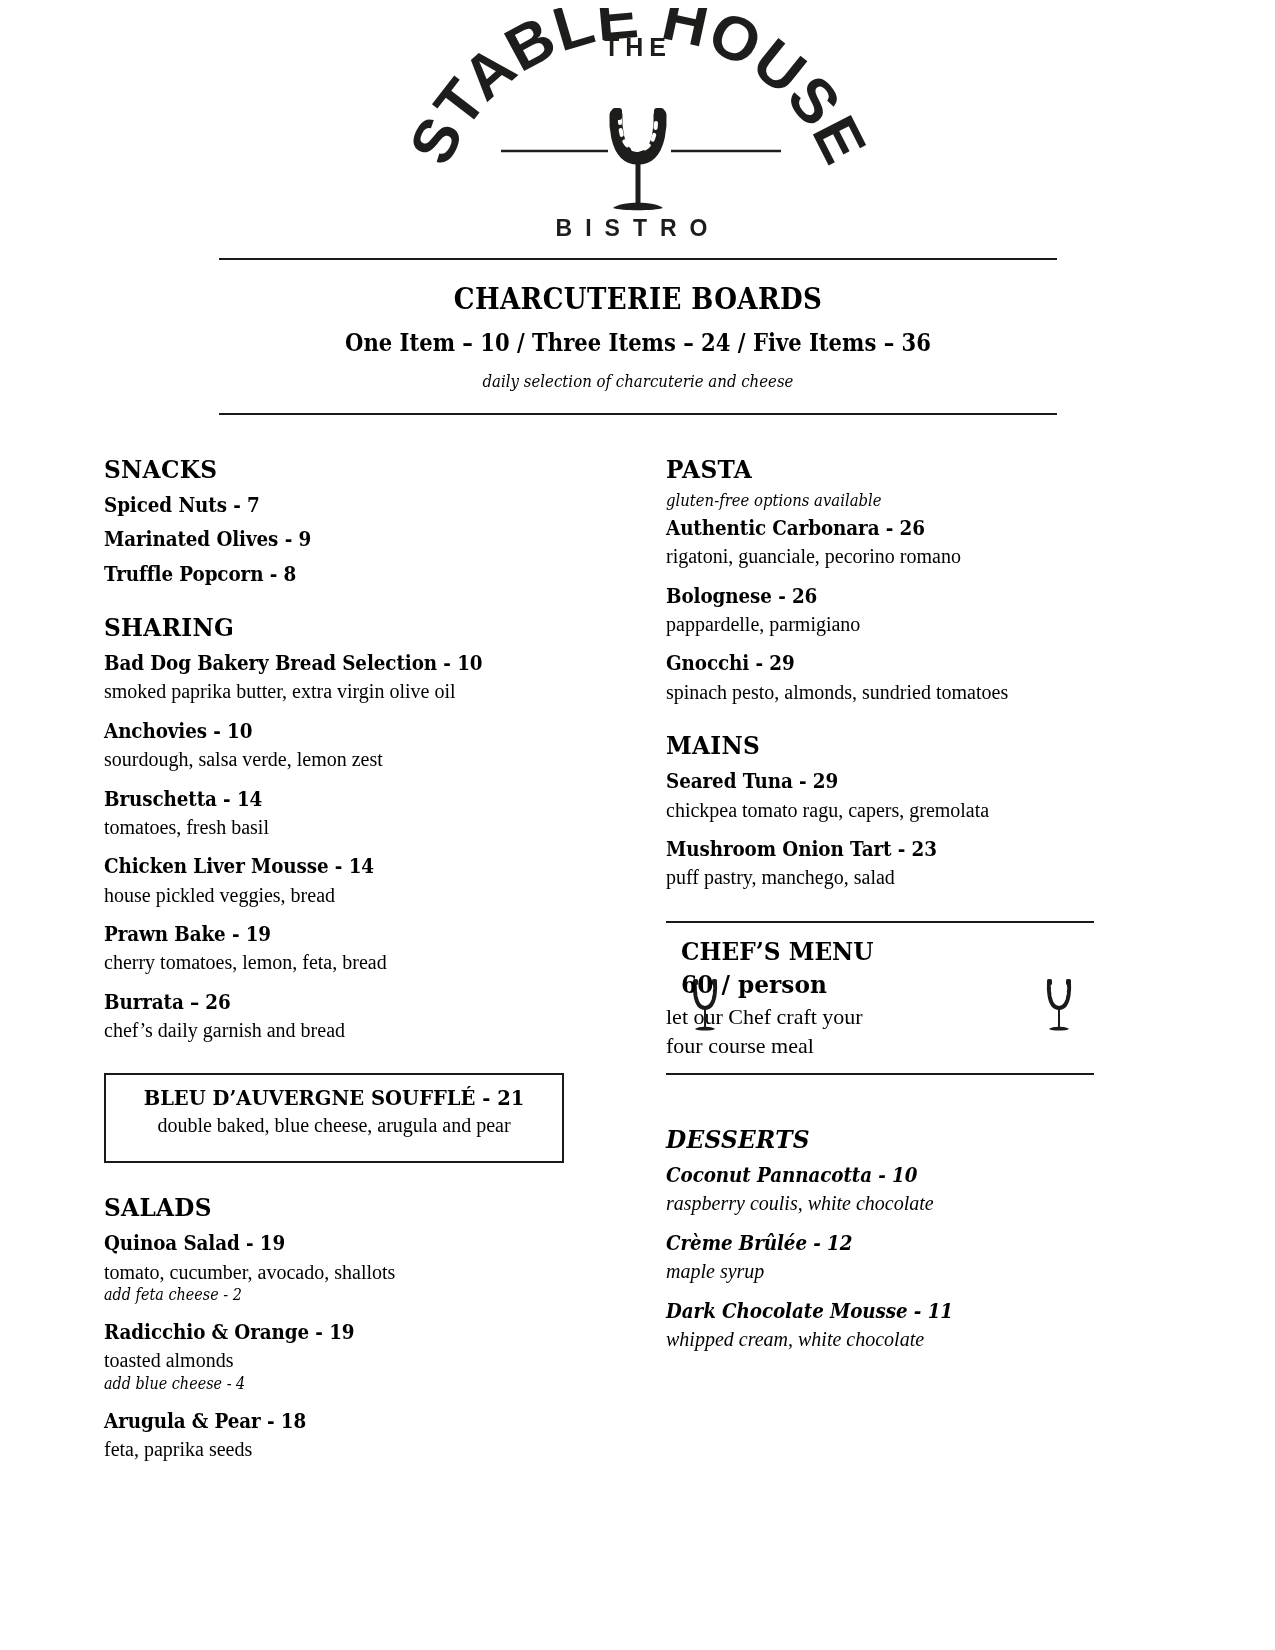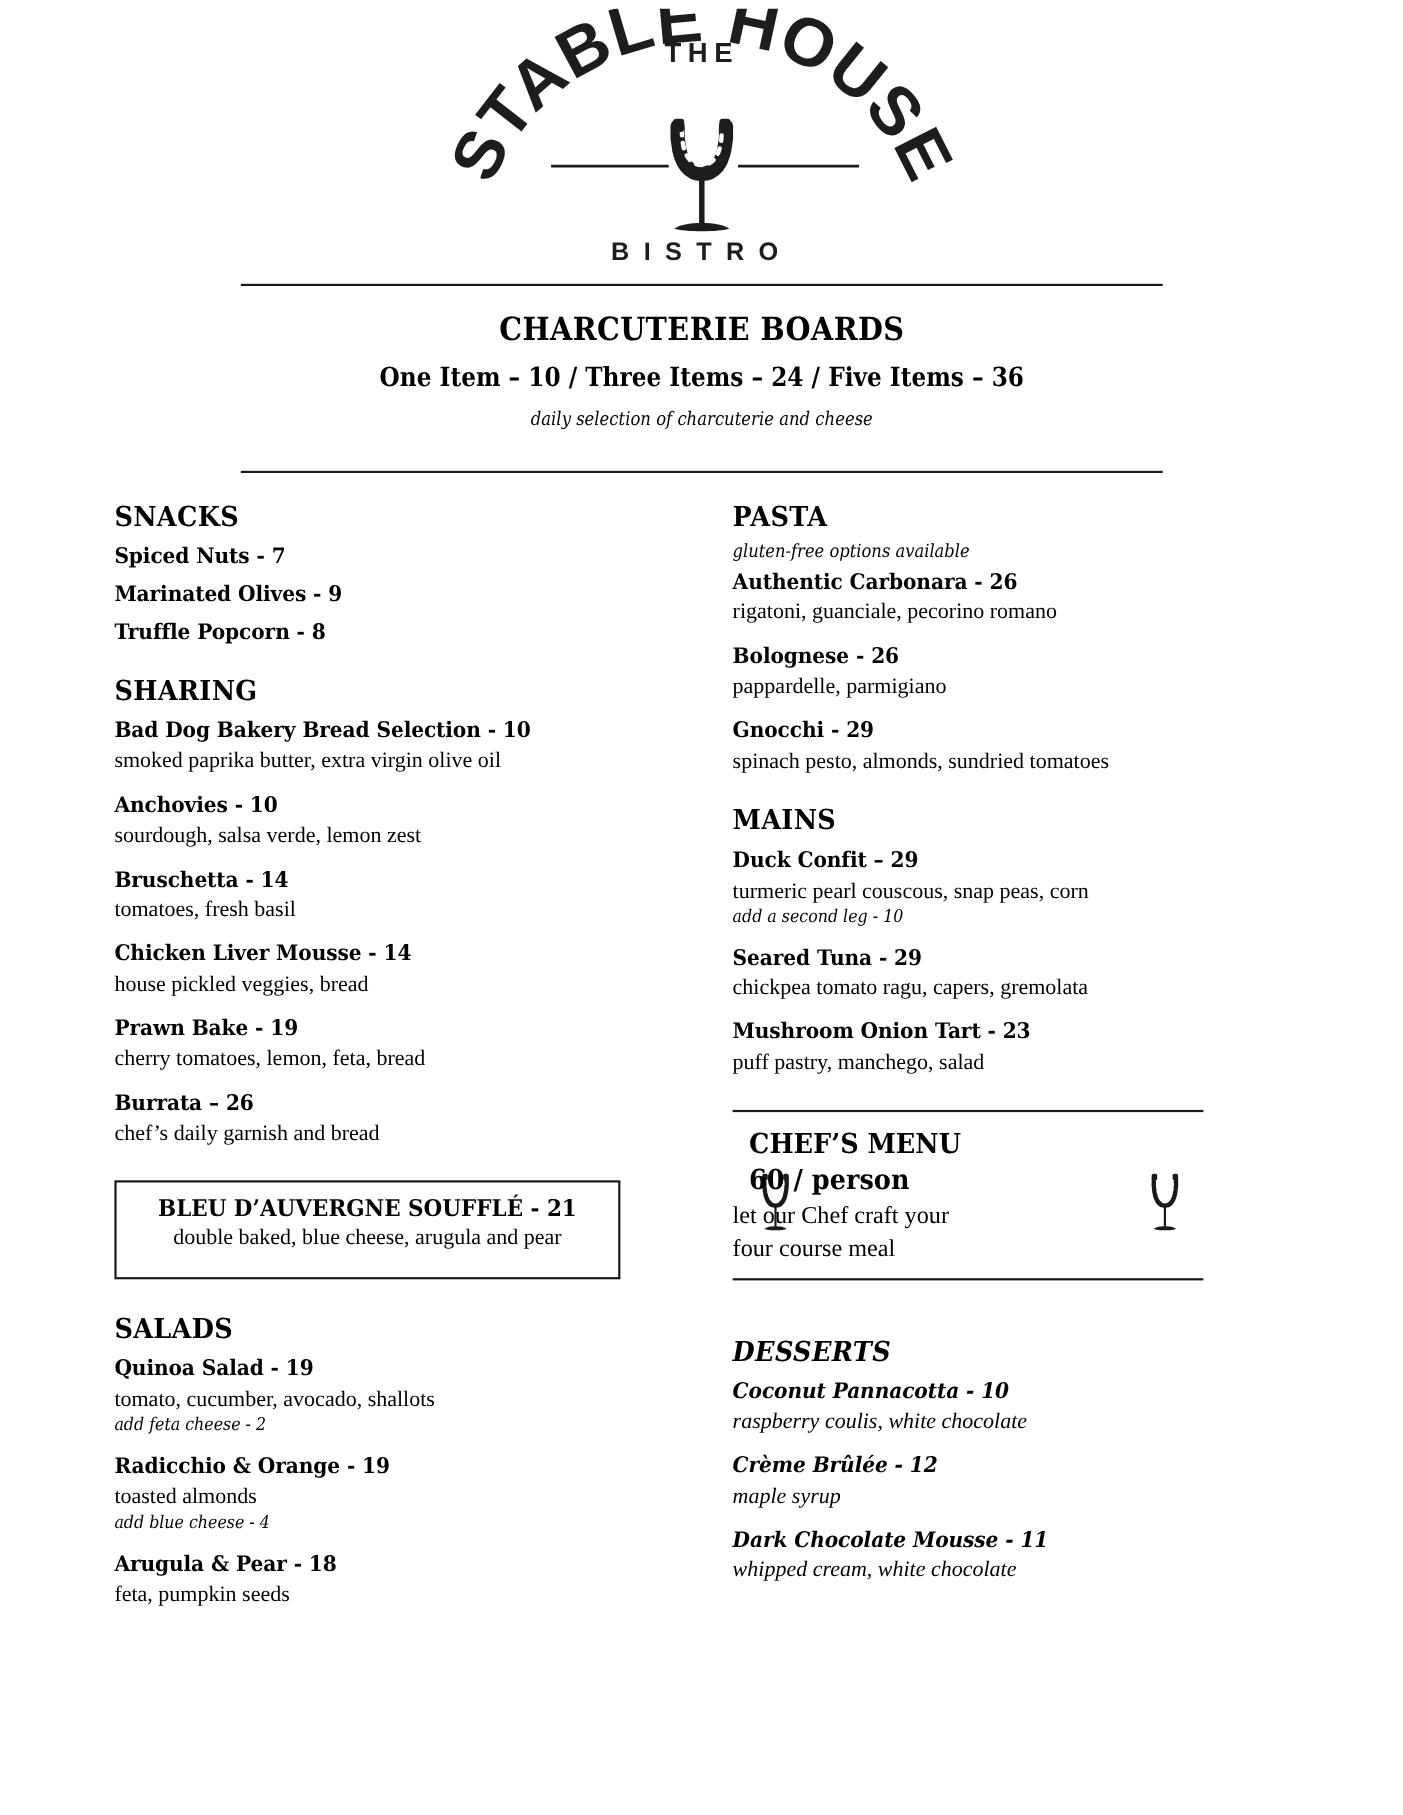--- a/index.html
+++ b/index.html
@@ -28,21 +28,21 @@
     transform: translateX(-50%);
     top: 8px;
   }
 
   
   .banner {
     width: 838px;
     margin: 8px auto 0 auto;
     border-top: 2px solid #1a1a1a;
     border-bottom: 2px solid #1a1a1a;
-    padding: 22px 0 27px 0;
+    padding: 22px 0 12px 0;
     text-align: center;
   }
   .banner-title {
     font-family: "DejaVu Serif", "Liberation Serif", serif;
     font-weight: bold;
     font-size: 29px;
     letter-spacing: 0.4px;
     transform: scaleX(0.9);
     margin-bottom: 12px;
   }
@@ -280,21 +280,21 @@
         <div class="item-desc">tomato, cucumber, avocado, shallots</div>
         <div class="item-add">add feta cheese - 2</div>
       </div>
       <div class="item">
         <div class="item-name">Radicchio &amp; Orange - 19</div>
         <div class="item-desc">toasted almonds</div>
         <div class="item-add">add blue cheese - 4</div>
       </div>
       <div class="item">
         <div class="item-name">Arugula &amp; Pear - 18</div>
-        <div class="item-desc">feta, pumpkin seeds</div>
+        <div class="item-desc">feta, paprika seeds</div>
       </div>
     </div>
 
   </div>
 
   <div class="col-right">
 
     <div class="section">
       <div class="section-title">PASTA</div>
       <div class="section-note">gluten-free options available</div>
@@ -307,25 +307,20 @@
         <div class="item-desc">pappardelle, parmigiano</div>
       </div>
       <div class="item">
         <div class="item-name">Gnocchi - 29</div>
         <div class="item-desc">spinach pesto, almonds, sundried tomatoes</div>
       </div>
     </div>
 
     <div class="section">
       <div class="section-title">MAINS</div>
-      <div class="item">
-        <div class="item-name">Duck Confit – 29</div>
-        <div class="item-desc">turmeric pearl couscous, snap peas, corn</div>
-        <div class="item-add">add a second leg - 10</div>
-      </div>
       <div class="item">
         <div class="item-name">Seared Tuna - 29</div>
         <div class="item-desc">chickpea tomato ragu, capers, gremolata</div>
       </div>
       <div class="item">
         <div class="item-name">Mushroom Onion Tart - 23</div>
         <div class="item-desc">puff pastry, manchego, salad</div>
       </div>
     </div>
 

